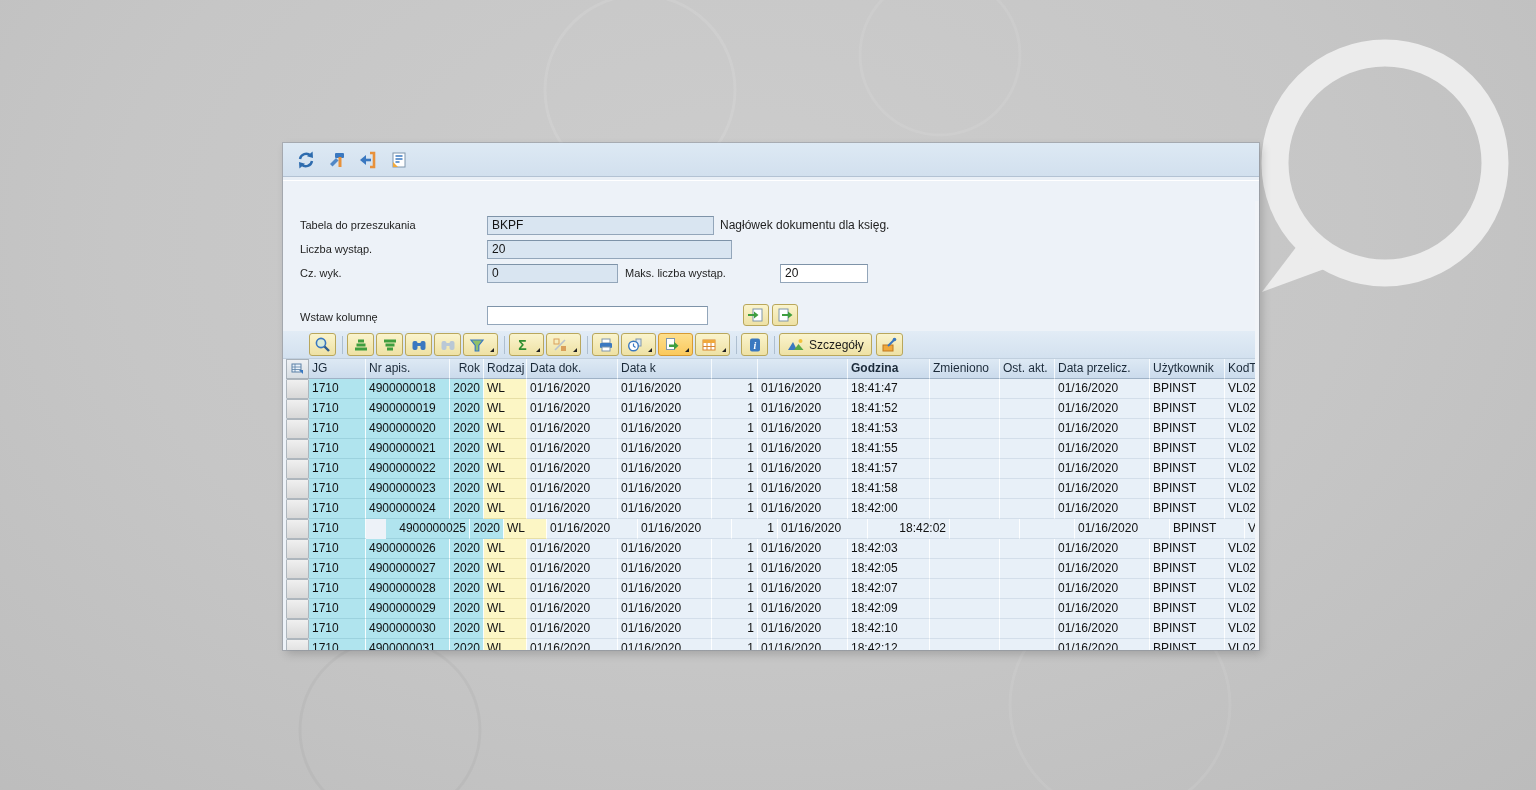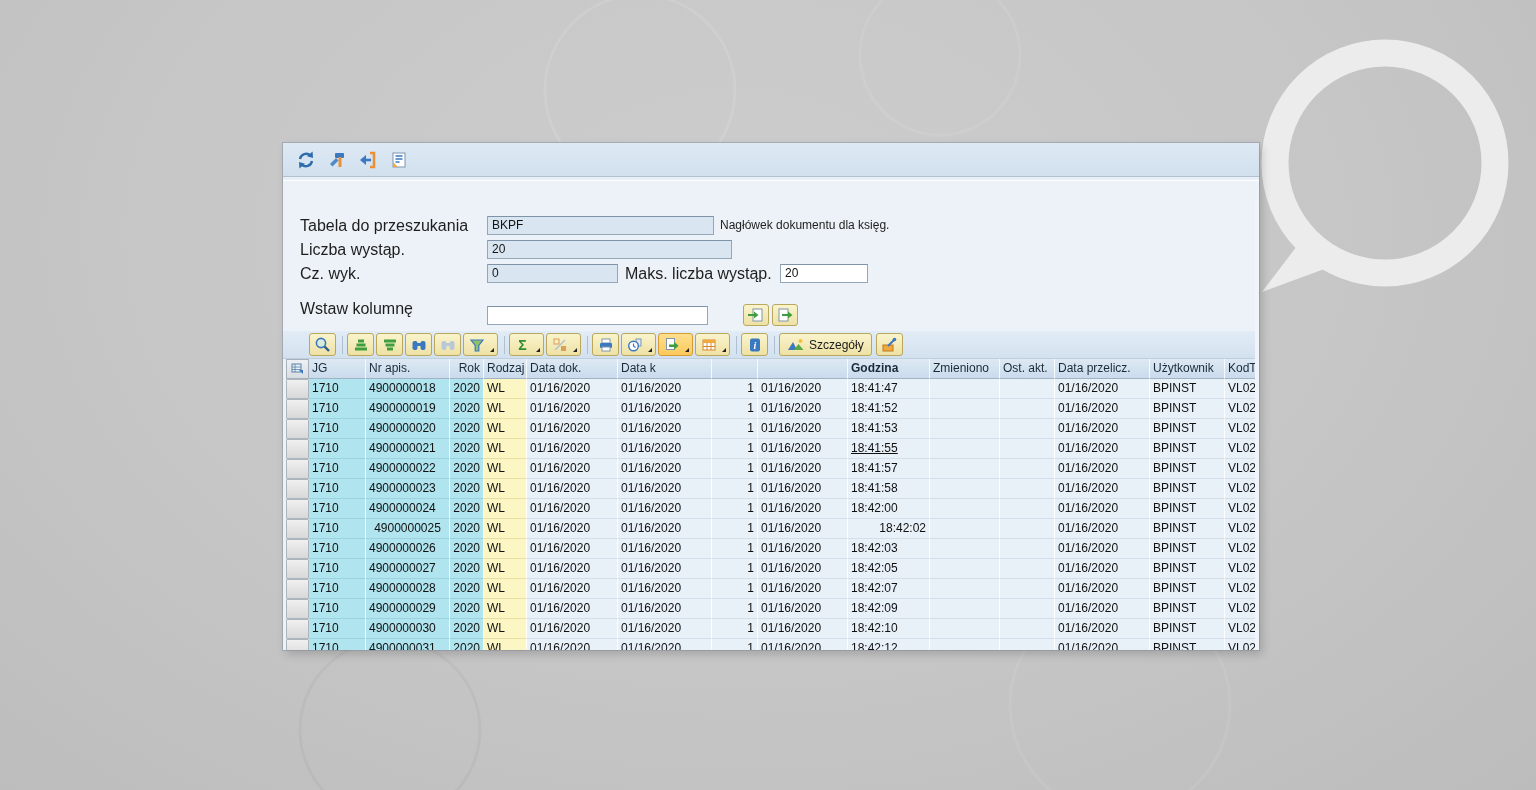--- a/index.html
+++ b/index.html
@@ -18,21 +18,21 @@
   .titlebar span { font-size:15px; font-weight:bold; font-style:italic; color:#17385e; }
   .sys-toolbar { height:33px; background:linear-gradient(180deg,#dde9f4,#d2e0ee);
                  display:flex; align-items:center; padding-left:10px; }
   .sysbtn { width:26px; height:24px; border:none; background:transparent; margin-right:5px;
             display:flex; align-items:center; justify-content:center; cursor:pointer; }
   .divider { height:5px; background:#e9eff6; border-top:1px solid #b3c2d3; border-bottom:1px solid #ffffff; }
   .content { position:absolute; top:62px; left:0; right:0; bottom:0; background:#edf2f8; overflow:hidden; }
   .right-strip { position:absolute; right:0; top:58px; bottom:0; width:4px; background:#f1f4f8; z-index:60; }
 
   
-  .flabel { position:absolute; left:17px; font-size:16px; color:#1e1e1e; line-height:19px; white-space:nowrap; }
+  .flabel { position:absolute; left:17px; font-size:11px; color:#1e1e1e; line-height:19px; white-space:nowrap; }
   .ffield { position:absolute; height:19px; font-size:12px; line-height:17px; padding-left:4px; color:#141414;
             background:#d9e5f1; border:1px solid #93a6ba; border-top-color:#7e93a8; white-space:nowrap; overflow:hidden; }
   .ffield.editable { background:#ffffff; }
   .fdesc { position:absolute; font-size:12px; color:#1e1e1e; line-height:19px; white-space:nowrap; }
   .wstaw-btn { position:absolute; width:26px; height:22px; top:99px; border:1px solid #b9a75c; border-radius:3px;
                background:linear-gradient(180deg,#faf4cd,#eee1a4); display:flex; align-items:center; justify-content:center; cursor:pointer; }
 
   
   .alv-toolbar { position:absolute; top:126px; left:0; right:0; height:28px;
                  background:linear-gradient(180deg,#e2ecf6,#d3e1ef); border-bottom:1px solid #c0cfde;
@@ -129,21 +129,21 @@
       <div class="fdesc" style="top:11px; left:437px">Nagłówek dokumentu dla księg.</div>
 
       <div class="flabel" style="top:35px">Liczba wystąp.</div>
       <div class="ffield" style="top:35px; left:204px; width:245px">20</div>
 
       <div class="flabel" style="top:59px">Cz. wyk.</div>
       <div class="ffield" style="top:59px; left:204px; width:131px">0</div>
       <div class="flabel" style="top:59px; left:342px">Maks. liczba wystąp.</div>
       <div class="ffield editable" style="top:59px; left:497px; width:88px">20</div>
 
-      <div class="flabel" style="top:94px">Wstaw kolumnę</div>
+      <div class="flabel" style="top:103px">Wstaw kolumnę</div>
       <input class="ffield editable" style="top: 101px; left: 204px; width: 221px;" value="">
       <button class="wstaw-btn" style="left:460px">
         <svg width="18" height="16" viewBox="0 0 18 16">
           <rect x="6" y="2" width="9" height="12" fill="#fff" stroke="#7f96ac"></rect>
           <path d="M1 7h6V4.5L11.5 8 7 11.5V9H1Z" fill="#3f9e3f"></path>
         </svg>
       </button>
       <button class="wstaw-btn" style="left:489px">
         <svg width="18" height="16" viewBox="0 0 18 16">
           <rect x="3" y="2" width="9" height="12" fill="#fff" stroke="#7f96ac"></rect>
@@ -335,21 +335,21 @@
             <div class="tr">
               <div class="td td-sel" style="width: 23px; text-align: left;"></div>
               <div class="td bg-cyan" style="width: 57px; text-align: left;">1710</div>
               <div class="td bg-cyan" style="width: 84px; text-align: left;">4900000021</div>
               <div class="td bg-cyan" style="width: 34px; text-align: right;">2020</div>
               <div class="td bg-yellow" style="width: 43px; text-align: left;">WL</div>
               <div class="td bg-plain" style="width: 91px; text-align: left;">01/16/2020</div>
               <div class="td bg-plain" style="width: 94px; text-align: left;">01/16/2020</div>
               <div class="td bg-plain" style="width: 46px; text-align: right;">1</div>
               <div class="td bg-plain" style="width: 90px; text-align: left;">01/16/2020</div>
-              <div class="td bg-plain" style="width: 82px; text-align: left; text-decoration: underline;">18:41:55</div>
+              <div class="td bg-plain" style="width: 82px; text-align: left;">18:41:55</div>
               <div class="td bg-plain" style="width: 70px; text-align: left;"></div>
               <div class="td bg-plain" style="width: 55px; text-align: left;"></div>
               <div class="td bg-plain" style="width: 95px; text-align: left;">01/16/2020</div>
               <div class="td bg-plain" style="width: 75px; text-align: left;">BPINST</div>
               <div class="td bg-plain" style="width: 60px; text-align: left;">VL02</div>
             </div>
             <div class="tr">
               <div class="td td-sel" style="width: 23px; text-align: left;"></div>
               <div class="td bg-cyan" style="width: 57px; text-align: left;">1710</div>
               <div class="td bg-cyan" style="width: 84px; text-align: left;">4900000022</div>
@@ -396,21 +396,21 @@
               <div class="td bg-plain" style="width: 82px; text-align: left;">18:42:00</div>
               <div class="td bg-plain" style="width: 70px; text-align: left;"></div>
               <div class="td bg-plain" style="width: 55px; text-align: left;"></div>
               <div class="td bg-plain" style="width: 95px; text-align: left;">01/16/2020</div>
               <div class="td bg-plain" style="width: 75px; text-align: left;">BPINST</div>
               <div class="td bg-plain" style="width: 60px; text-align: left;">VL02</div>
             </div>
             <div class="tr">
               <div class="td td-sel" style="width: 23px; text-align: left;"></div>
               <div class="td bg-cyan" style="width: 57px; text-align: left;">1710</div>
-              <div class="td bg-cyan" style="width: 84px; text-align: center;">4900000025</div>
+              <div class="td bg-cyan" style="width: 84px; text-align: right; margin-left: 20px;">4900000025</div>
               <div class="td bg-cyan" style="width: 34px; text-align: right;">2020</div>
               <div class="td bg-yellow" style="width: 43px; text-align: left;">WL</div>
               <div class="td bg-plain" style="width: 91px; text-align: left;">01/16/2020</div>
               <div class="td bg-plain" style="width: 94px; text-align: left;">01/16/2020</div>
               <div class="td bg-plain" style="width: 46px; text-align: right;">1</div>
               <div class="td bg-plain" style="width: 90px; text-align: left;">01/16/2020</div>
               <div class="td bg-plain" style="width: 82px; text-align: right;">18:42:02</div>
               <div class="td bg-plain" style="width: 70px; text-align: left;"></div>
               <div class="td bg-plain" style="width: 55px; text-align: left;"></div>
               <div class="td bg-plain" style="width: 95px; text-align: left;">01/16/2020</div>

